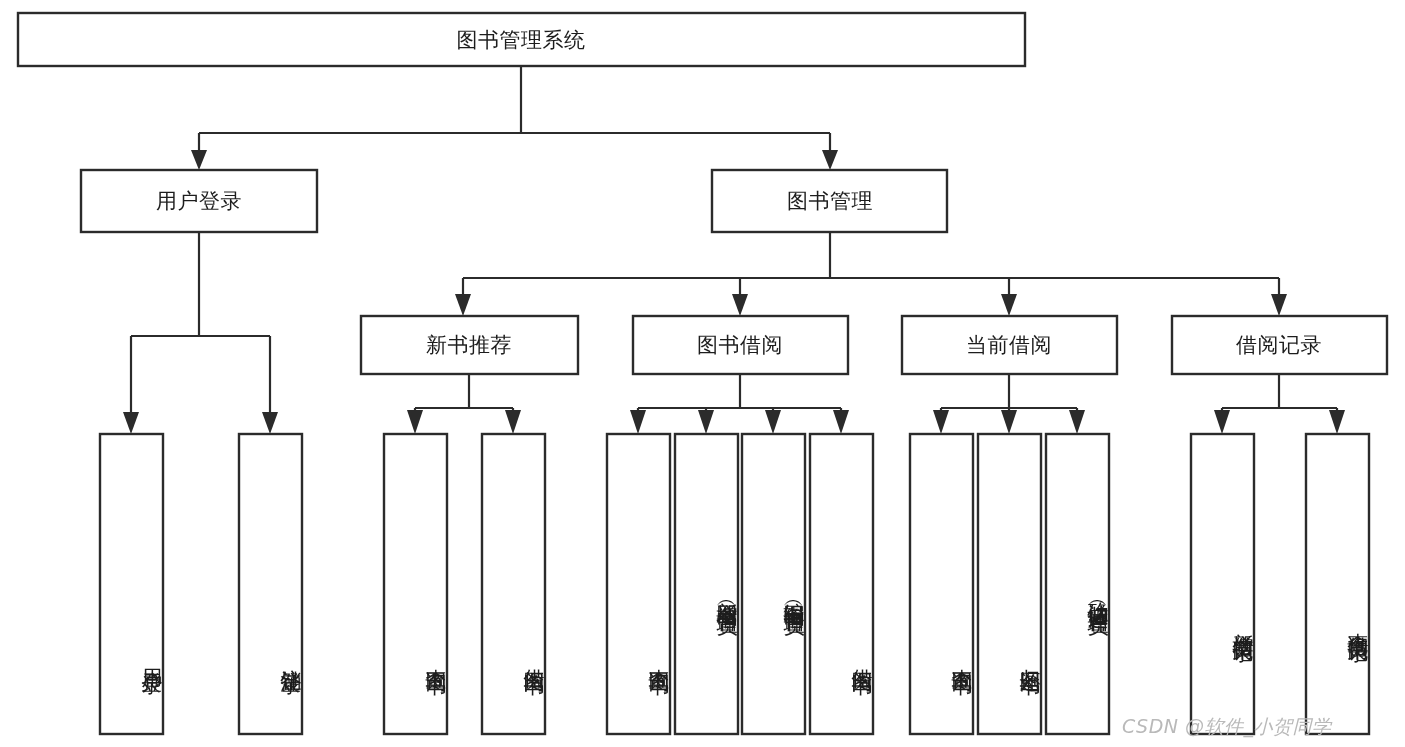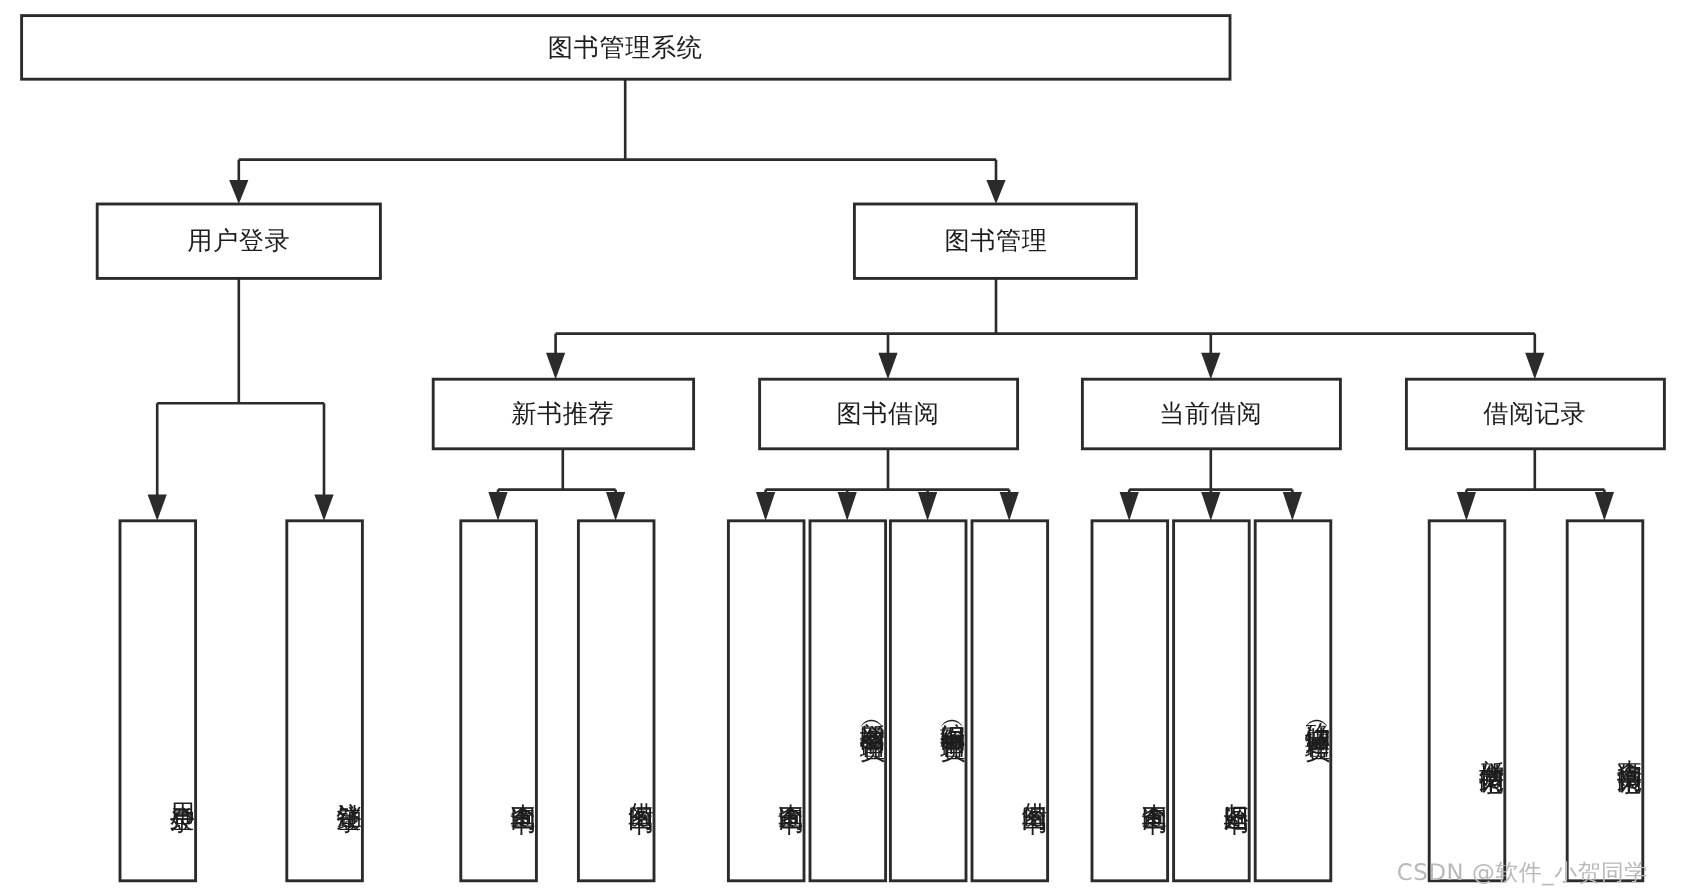--- a/index.html
+++ b/index.html
@@ -251,15 +251,15 @@
   <div class="leaf-label" style="left:910px; top:434px; width:63px; height:300px; padding-top:72px;">查询图书</div>
 
   <div class="leaf-label" style="left:978px; top:434px; width:63px; height:300px; padding-top:72px;">归还图书</div>
 
   <div class="leaf-label" style="left:1046px; top:434px; width:63px; height:300px; padding-top:10px;">确认归还（管理员）</div>
 
   <div class="leaf-label" style="left:1191px; top:434px; width:63px; height:300px; padding-top:38px;">新增借阅记录</div>
 
   <div class="leaf-label" style="left:1306px; top:434px; width:63px; height:300px; padding-top:38px;">查询借阅记录</div>
 
-  <div class="watermark" style="left:1164px; top:714px;">CSDN @软件_小贺同学</div>
+  <div class="watermark" style="left:1122px; top:714px;font-style:italic;">CSDN @软件_小贺同学</div>
 
 </div>
 
 </body></html>

